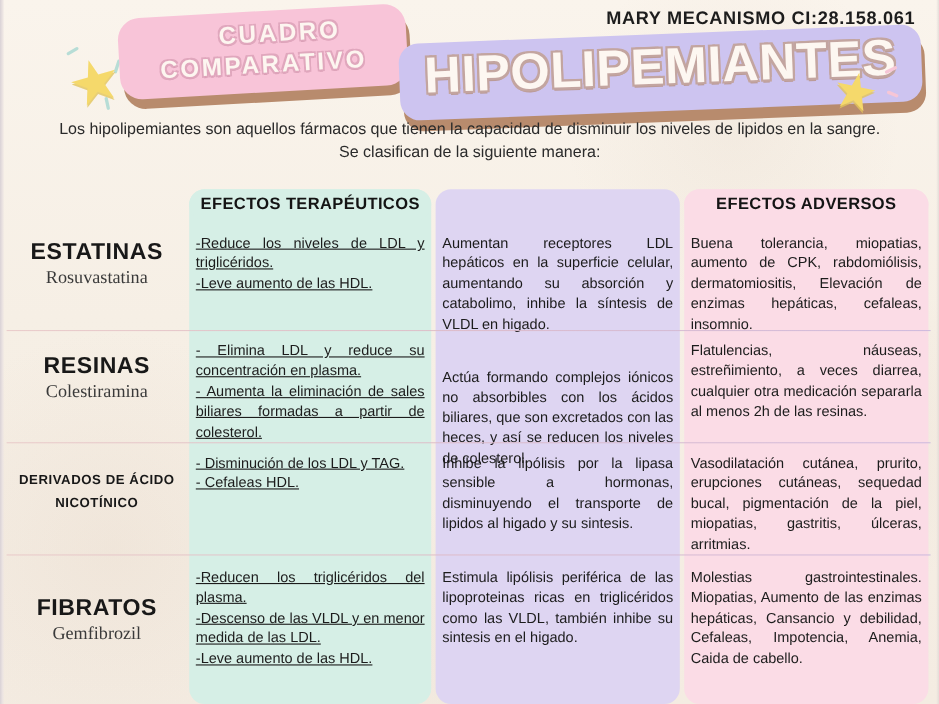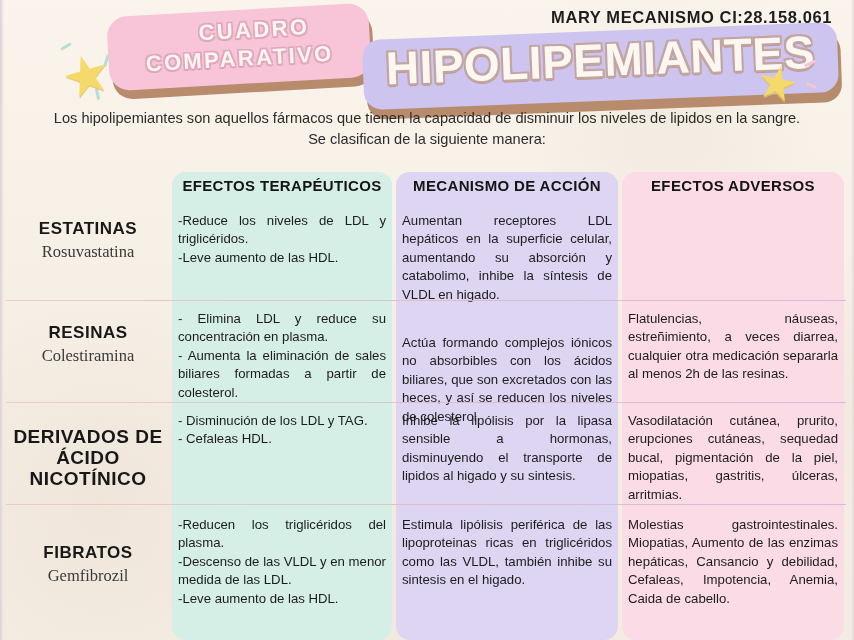--- a/index.html
+++ b/index.html
@@ -211,47 +211,47 @@
     opacity: 0.85;
   }
 
   .cat {
     position: absolute;
     left: 8px; top: 0; width: 160px;
     text-align: center;
     color: #181818;
   }
   .cat-name {
-    font-size: 17px;
+    font-size: 21px;
     font-weight: 800;
     letter-spacing: 0.5px;
     line-height: 21px;
     font-family: "Liberation Sans", sans-serif;
   }
-  .cat-name.small { font-size: 19px; }
+  .cat-name.small { font-size: 12px; }
   .cat-drug {
     font-size: 16.5px;
     font-weight: 400;
     color: #3a3a3a;
     margin-top: 3px;
     font-family: "Liberation Serif", serif;
   }
 
   .cell {
     position: absolute;
     top: 0;
     font-size: 13.2px;
     line-height: 18.4px;
     color: #1c1c1c;
     text-align: justify;
     text-justify: inter-word;
     font-family: "Liberation Sans", sans-serif;
     white-space: pre-line;
   }
-  .cell.c1 { left: 178px; width: 208px; }
+  .cell.c1 { left: 178px; width: 208px; text-decoration: underline; }
   .cell.c2 { left: 402px; width: 210px; }
   .cell.c3 { left: 628px; width: 210px; }
 </style>
 </head>
 <body>
 
 <div id="page">
   <div class="edge-left"></div>
   <div class="edge-right"></div>
 
@@ -290,31 +290,31 @@
     <span class="l2">Se clasifican de la siguiente manera:</span>
   </div>
 
   <div id="table">
 
     <div class="colstrip" id="strip-mint"></div>
     <div class="colstrip" id="strip-purple"></div>
     <div class="colstrip" id="strip-pink"></div>
 
     <div class="colhead" id="head-mint">EFECTOS TERAPÉUTICOS</div>
-    <div class="colhead" id="head-purple">MECANISMO DE ACCIÓN</div>
     <div class="colhead" id="head-pink">EFECTOS ADVERSOS</div>
 
     <div class="row" id="row-0">
       <div class="cat" style="top:18px;">
         <div class="cat-name">ESTATINAS</div>
         <div class="cat-drug">Rosuvastatina</div>
       </div>
       <div class="cell c1" style="top:12px;">-Reduce los niveles de LDL y triglicéridos.
 -Leve aumento de las HDL.</div>
       <div class="cell c2" style="top:12px;">Aumentan receptores LDL hepáticos en la superficie celular, aumentando su absorción y catabolimo, inhibe la síntesis de VLDL en higado.</div>
+      <div class="cell c3" style="top:12px;">Buena tolerancia, miopatias, aumento de CPK, rabdomiólisis, dermatomiositis, Elevación de enzimas hepáticas, cefaleas, insomnio.</div>
     </div>
 
     <div class="row" id="row-1">
       <div class="row-divider"></div>
       <div class="cat" style="top:22px;">
         <div class="cat-name">RESINAS</div>
         <div class="cat-drug">Colestiramina</div>
       </div>
       <div class="cell c1" style="top:10px;">- Elimina LDL y reduce su concentración en plasma.
 - Aumenta la eliminación de sales biliares formadas a partir de colesterol.</div>

